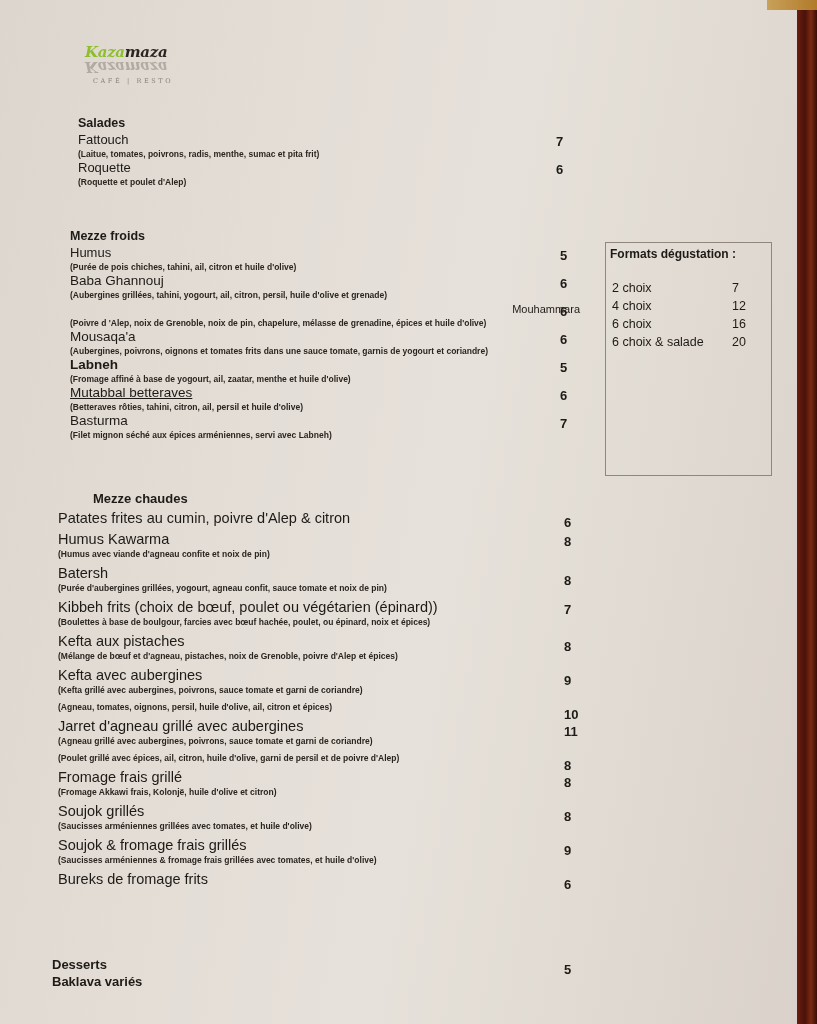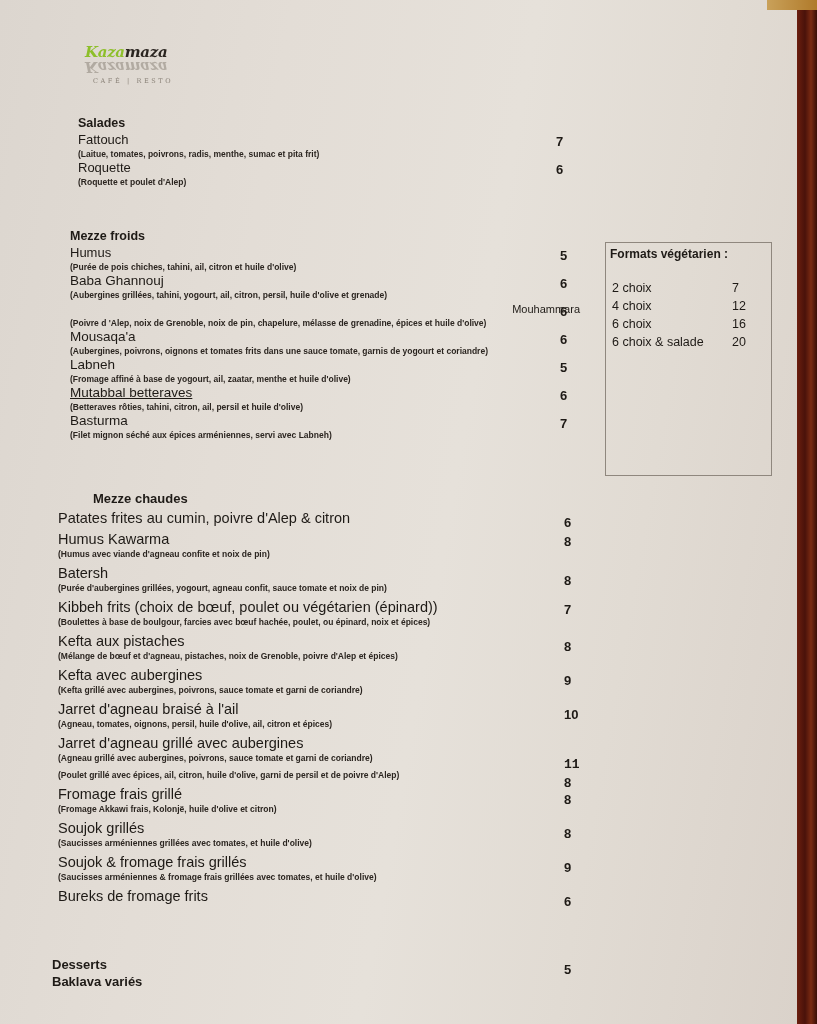--- a/index.html
+++ b/index.html
@@ -91,38 +91,38 @@
     <div class="item-name" style="font-size:11px;text-align:right;">Mouhammara</div>
     <div class="item-desc">(Poivre d 'Alep, noix de Grenoble, noix de pin, chapelure, mélasse de grenadine, épices et huile d'olive)</div>
     <span class="price" style="left:490px; top:3px;">6</span>
   </div>
   <div class="item">
     <div class="item-name" style="font-size:13.5px;">Mousaqa'a</div>
     <div class="item-desc">(Aubergines, poivrons, oignons et tomates frits dans une sauce tomate, garnis de yogourt et coriandre)</div>
     <span class="price" style="left:490px; top:3px;">6</span>
   </div>
   <div class="item">
-    <div class="item-name" style="font-size:13.5px;">Labneh</div>
+    <div class="item-name" style="font-size:13.5px;font-weight:bold;">Labneh</div>
     <div class="item-desc">(Fromage affiné à base de yogourt, ail, zaatar, menthe et huile d'olive)</div>
     <span class="price" style="left:490px; top:3px;">5</span>
   </div>
   <div class="item">
     <div class="item-name" style="font-size:13.5px;text-decoration:underline;">Mutabbal betteraves</div>
     <div class="item-desc">(Betteraves rôties, tahini, citron, ail, persil et huile d'olive)</div>
     <span class="price" style="left:490px; top:3px;">6</span>
   </div>
   <div class="item">
     <div class="item-name" style="font-size:13.5px;">Basturma</div>
     <div class="item-desc">(Filet mignon séché aux épices arméniennes, servi avec Labneh)</div>
     <span class="price" style="left:490px; top:3px;">7</span>
   </div>
 </div>
 
 <div class="box">
-  <div class="box-title">Formats végétarien :</div>
+  <div class="box-title">Formats dégustation :</div>
   <span class="box-row" style="top:38px;">2 choix</span>
   <span class="box-price" style="top:38px;">7</span>
   <span class="box-row" style="top:56px;">4 choix</span>
   <span class="box-price" style="top:56px;">12</span>
   <span class="box-row" style="top:74px;">6 choix</span>
   <span class="box-price" style="top:74px;">16</span>
   <span class="box-row" style="top:92px;">6 choix &amp; salade</span>
   <span class="box-price" style="top:92px;">20</span>
 </div>
 
@@ -152,28 +152,27 @@
     <div class="item-name big">Kefta aux pistaches</div>
     <div class="item-desc" style="margin-bottom:5px;">(Mélange de bœuf et d'agneau, pistaches, noix de Grenoble, poivre d'Alep et épices)</div>
     <span class="price" style="left:506px; top:6px;">8</span>
   </div>
   <div class="item">
     <div class="item-name big">Kefta avec aubergines</div>
     <div class="item-desc" style="margin-bottom:5px;">(Kefta grillé avec aubergines, poivrons, sauce tomate et garni de coriandre)</div>
     <span class="price" style="left:506px; top:6px;">9</span>
   </div>
   <div class="item">
-    <div class="item-name big">Jarret d'agneau braisé à l'ail</div>
     <div class="item-desc" style="margin-bottom:5px;">(Agneau, tomates, oignons, persil, huile d'olive, ail, citron et épices)</div>
     <span class="price" style="left:506px; top:6px;">10</span>
   </div>
   <div class="item">
     <div class="item-name big">Jarret d'agneau grillé avec  aubergines</div>
     <div class="item-desc" style="margin-bottom:5px;">(Agneau grillé avec aubergines, poivrons, sauce tomate et garni de coriandre)</div>
-    <span class="price" style="left:506px; top:22px;font-family:Liberation Mono, monospace;">11</span>
+    <span class="price" style="left:506px; top:6px;">11</span>
   </div>
   <div class="item">
     <div class="item-desc" style="margin-bottom:5px;">(Poulet grillé avec épices, ail, citron, huile d'olive, garni de persil et de poivre d'Alep)</div>
     <span class="price" style="left:506px; top:6px;">8</span>
   </div>
   <div class="item">
     <div class="item-name big">Fromage frais grillé</div>
     <div class="item-desc" style="margin-bottom:5px;">(Fromage Akkawi frais, Kolonjë, huile d'olive et citron)</div>
     <span class="price" style="left:506px; top:6px;">8</span>
   </div>

